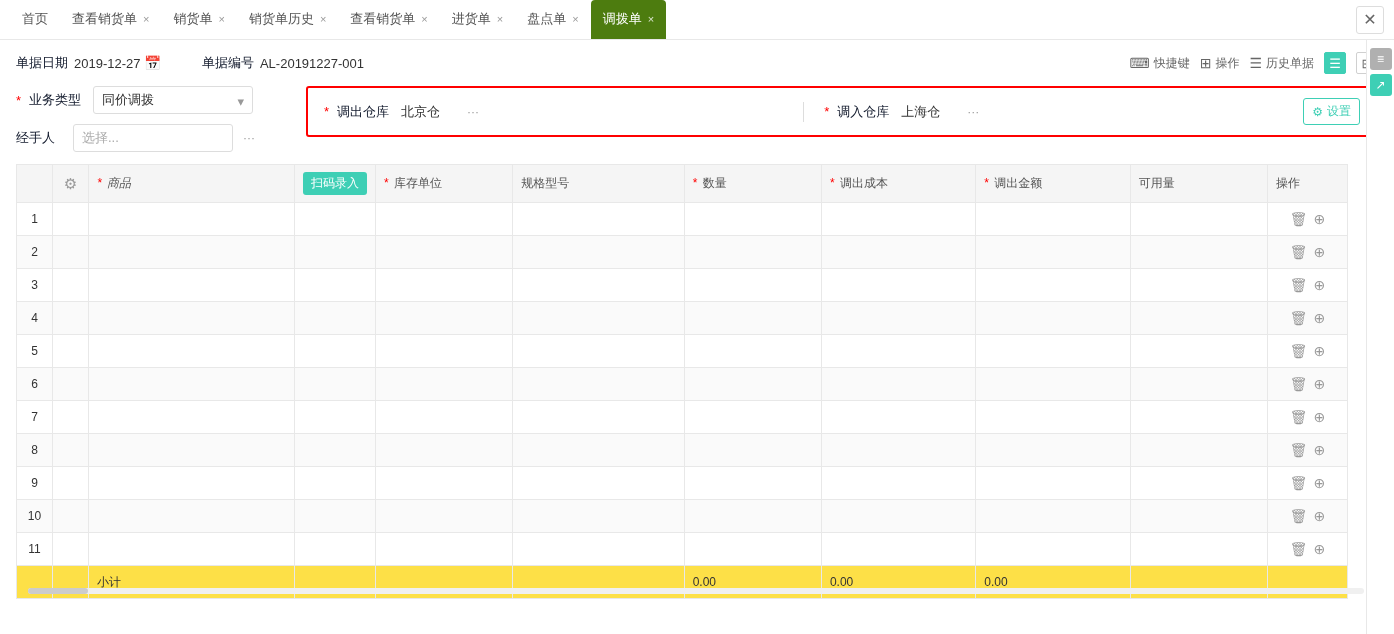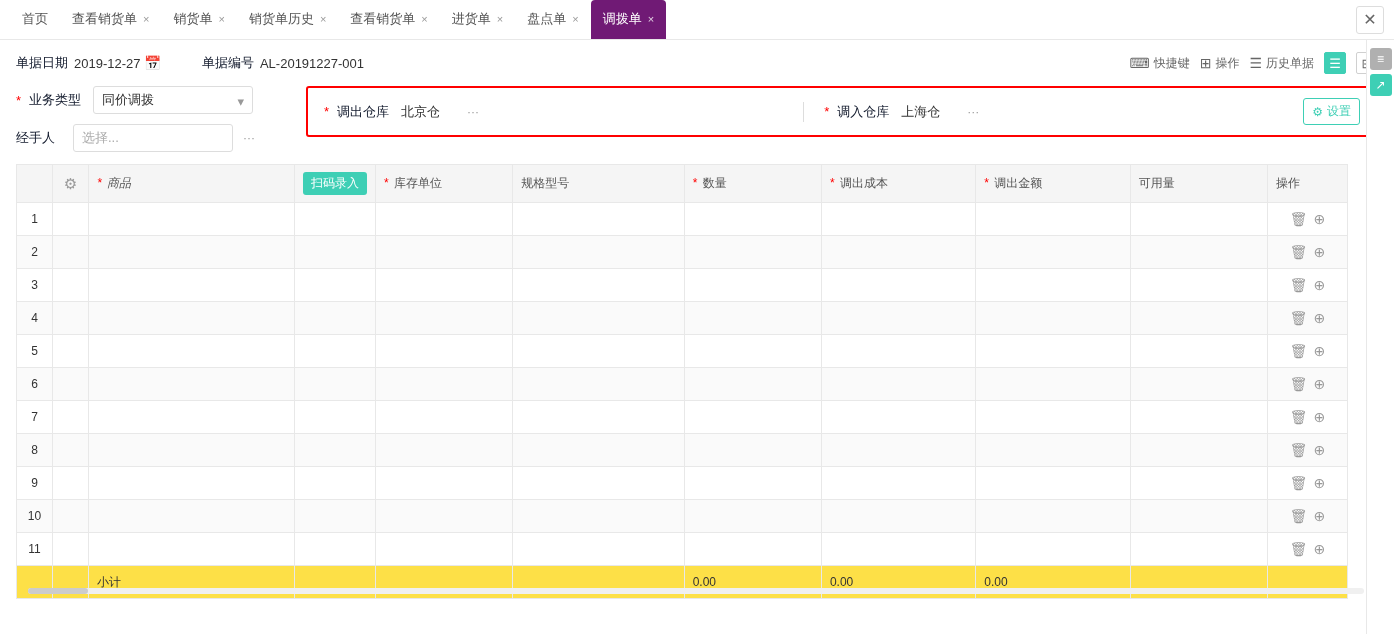--- a/index.html
+++ b/index.html
@@ -20,21 +20,21 @@
       padding: 0 12px;
       height: 100%;
       cursor: pointer;
       font-size: 13px;
       color: #555;
       white-space: nowrap;
       border-bottom: 2px solid transparent;
     }
     .tab-item.active {
       color: #fff;
-      background: #701a75;
+      background: #4d7c0f;
       border-radius: 4px 4px 0 0;
     }
     .tab-close {
       margin-left: 6px;
       color: #999;
       font-size: 11px;
       cursor: pointer;
     }
     .tab-item.active .tab-close { color: rgba(255,255,255,0.8); }
     .tab-bar-close {

